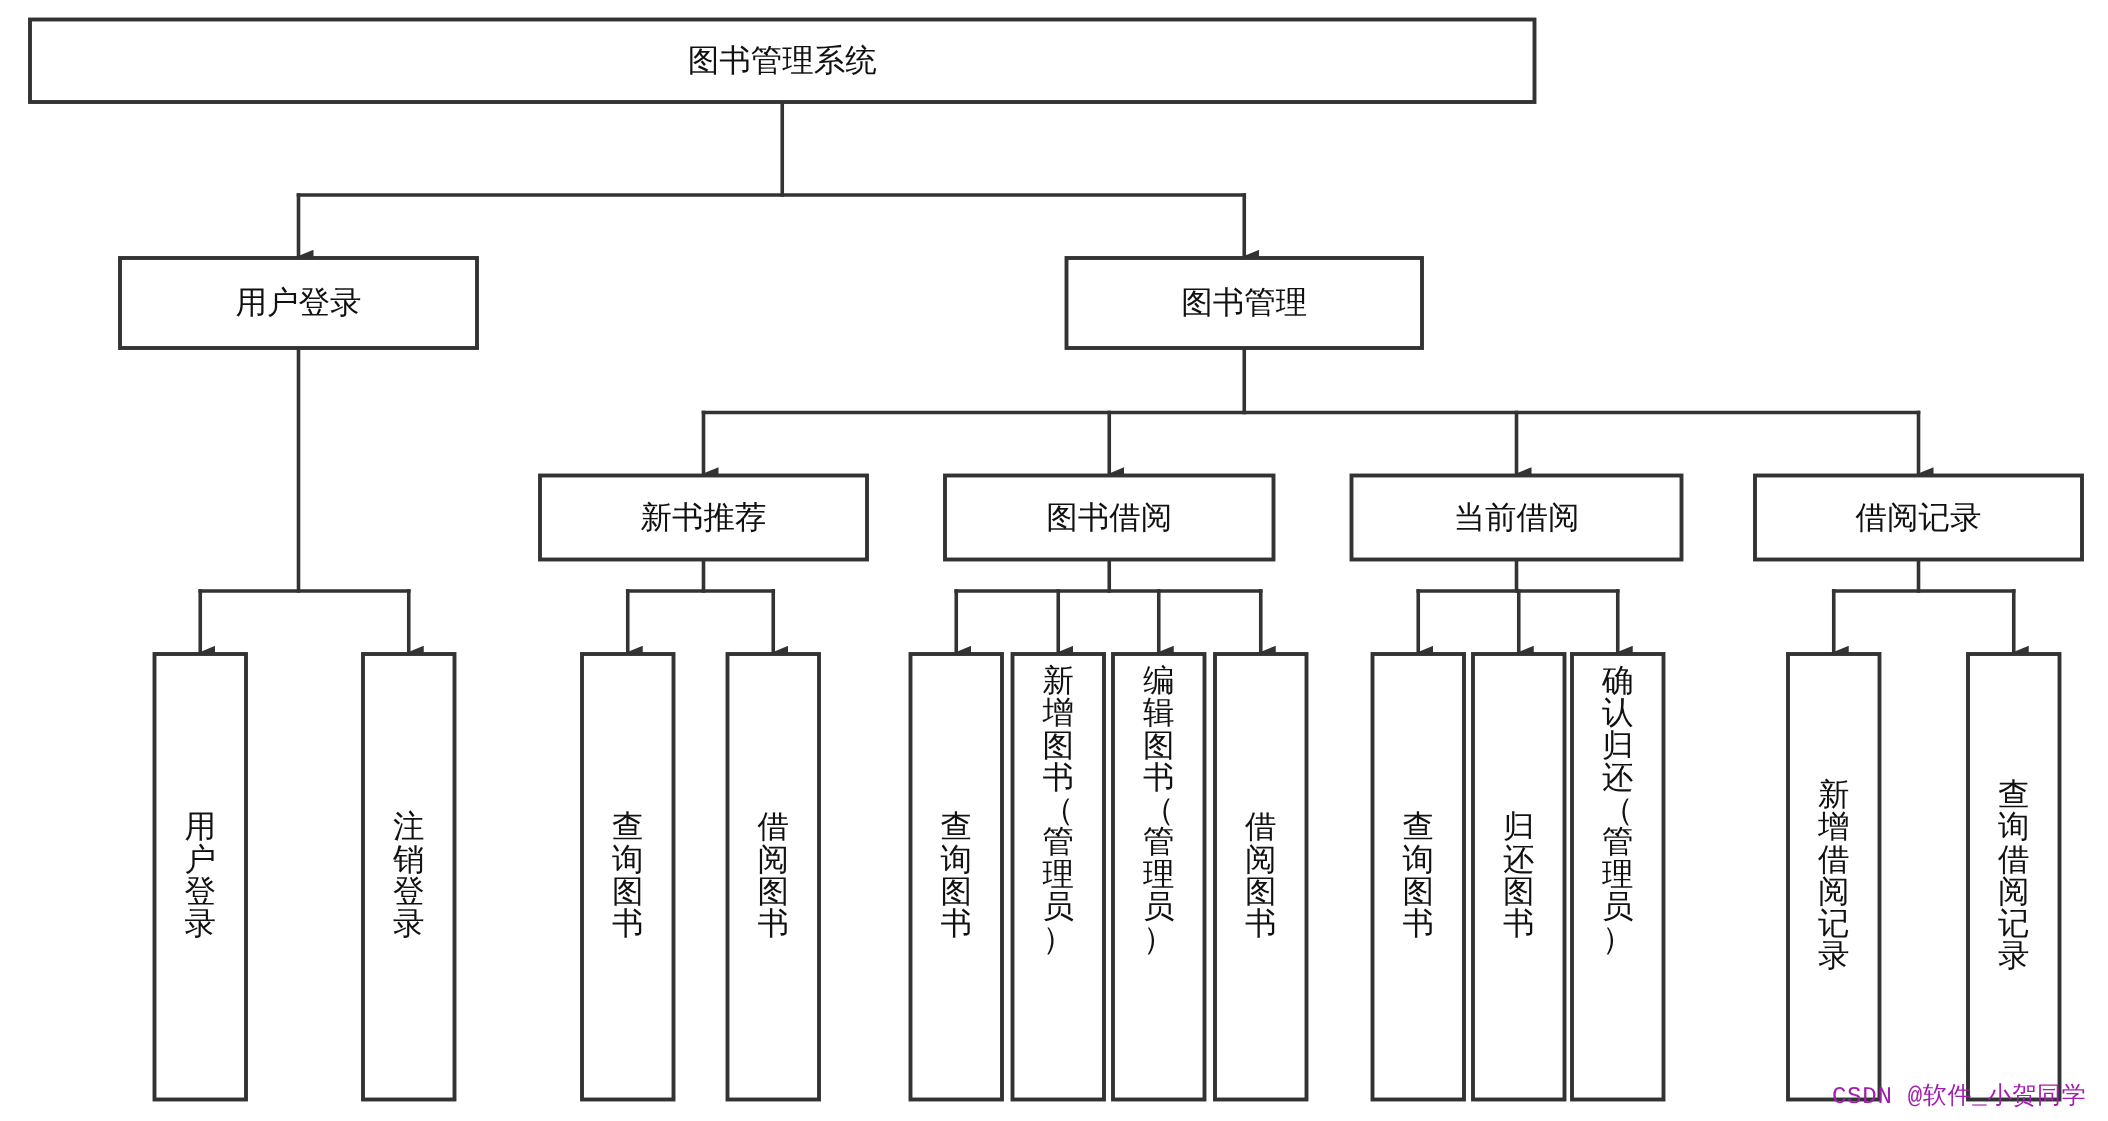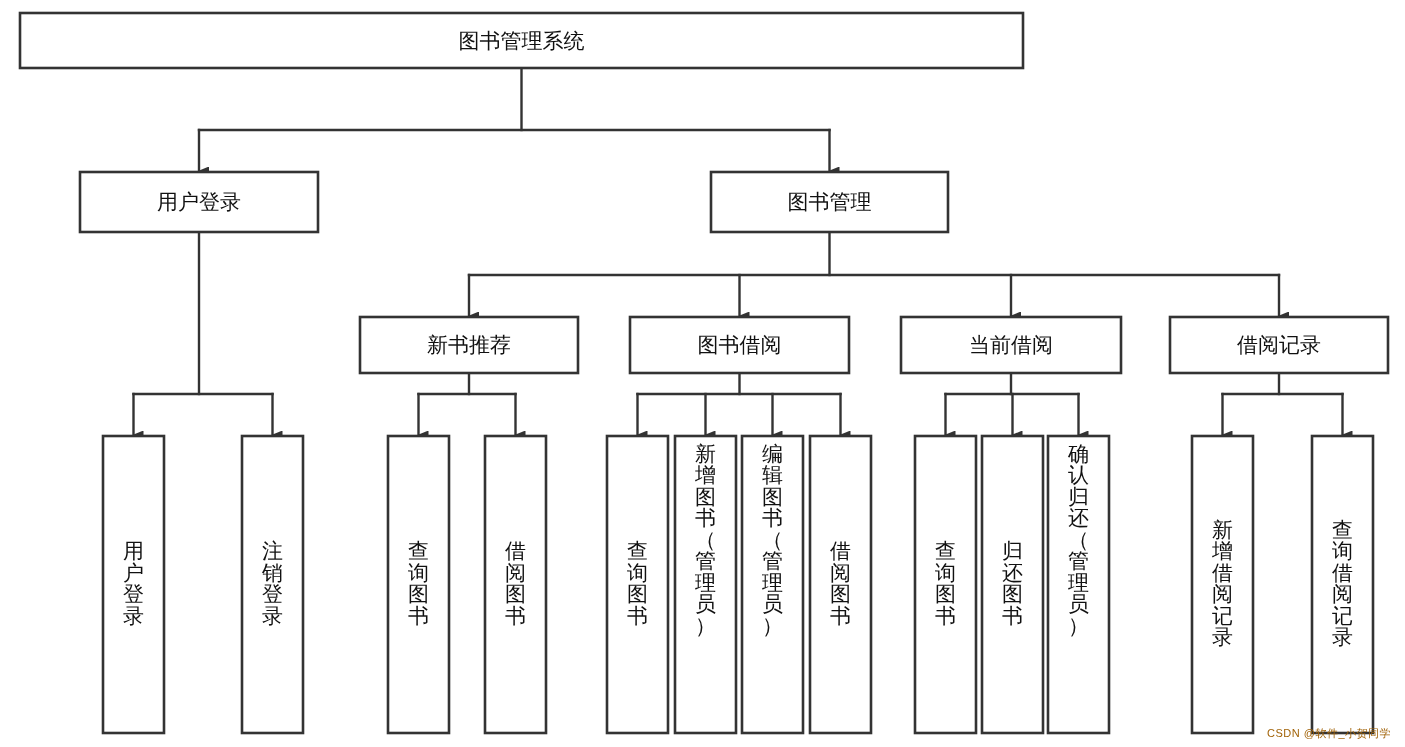--- a/index.html
+++ b/index.html
@@ -39,23 +39,23 @@
     font-family: "DejaVu Sans", "Liberation Sans", sans-serif;
     font-size: 21px;
     fill: #111111;
     text-anchor: middle;
     dominant-baseline: middle;
   }
   .watermark-text {
     position: absolute;
     right: 14px;
     bottom: 6px;
-    font-family: Liberation Sans, sans-serif;
-    font-size: 11px;
-    color: #a16207;
+    font-family: Liberation Mono, monospace;
+    font-size: 16px;
+    color: #a21caf;
     white-space: nowrap;
     letter-spacing: 0.5px;
   }
 </style>
 </head>
 <body>
 
 <div id="diagram-root">
   <svg id="flowchart" viewBox="0 0 1405 747" xmlns="http://www.w3.org/2000/svg">
     <defs>

